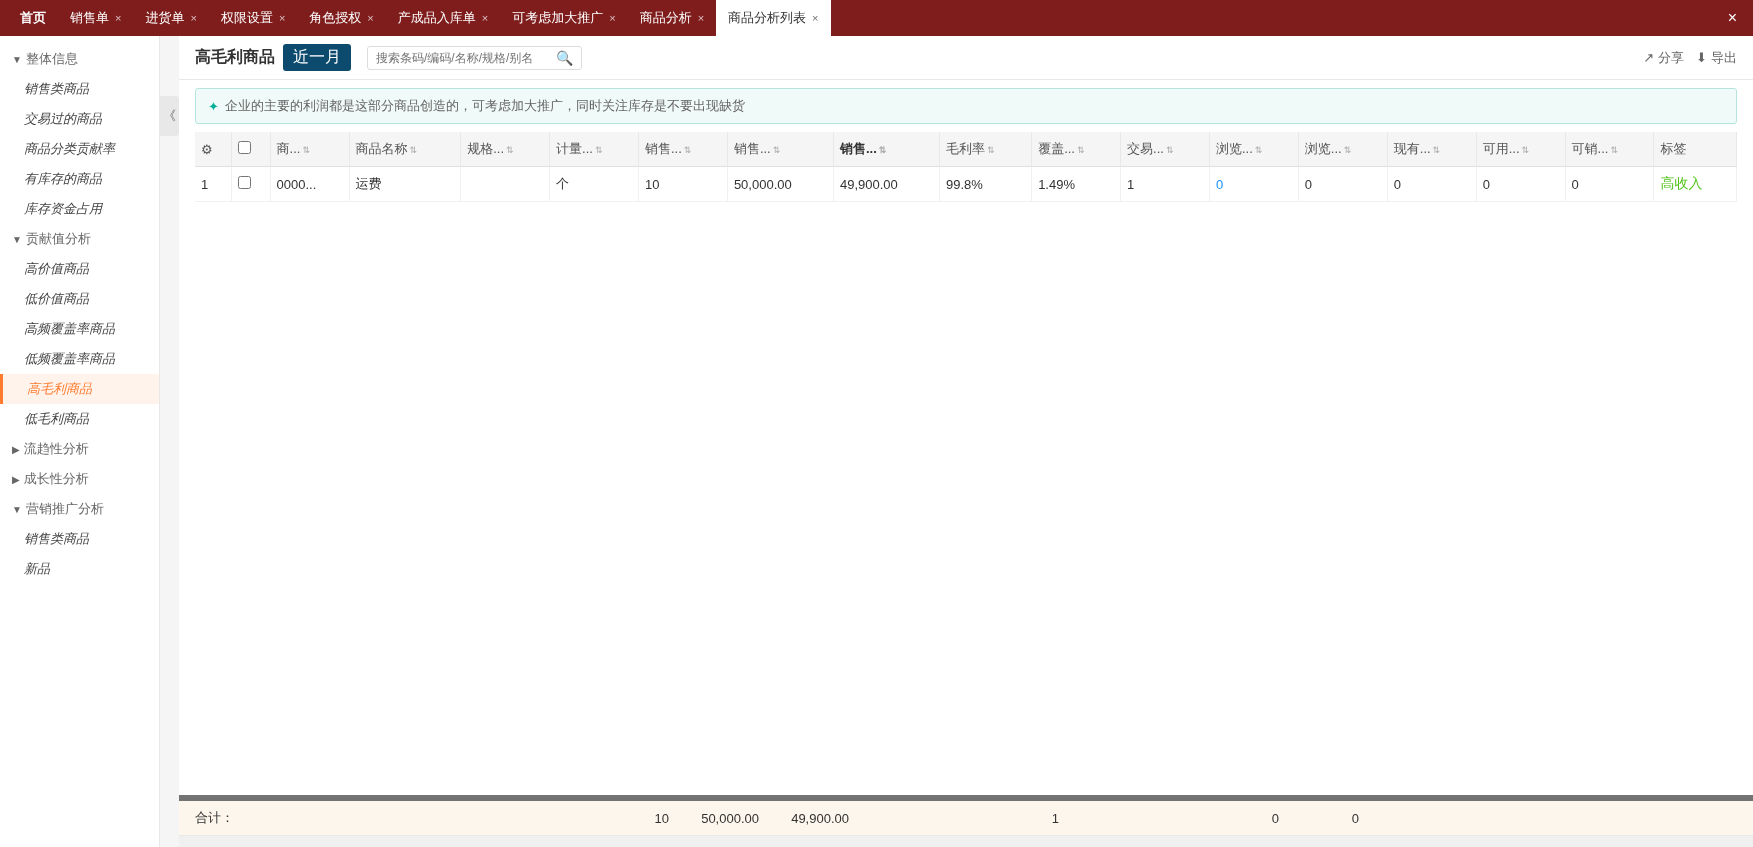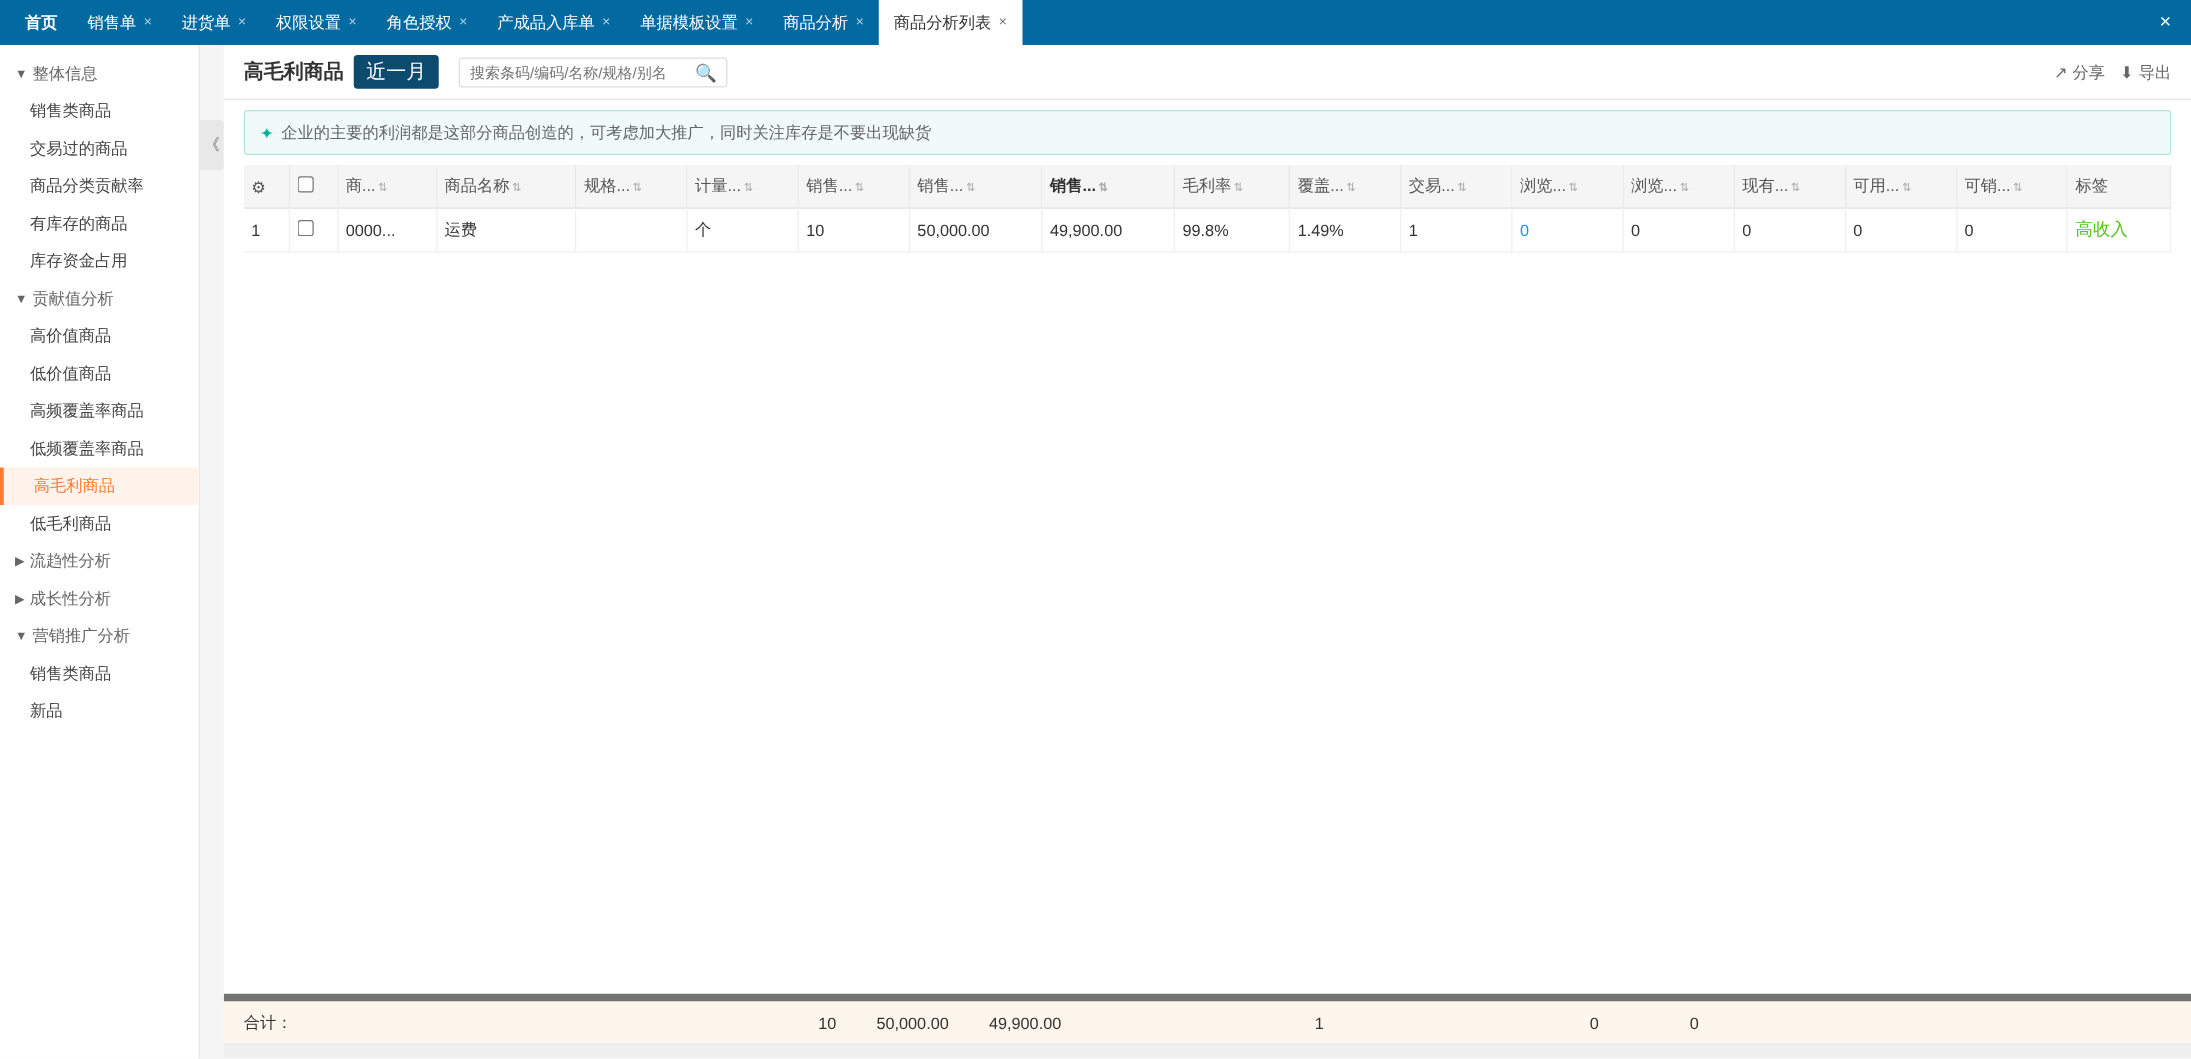--- a/index.html
+++ b/index.html
@@ -2,21 +2,21 @@
 <html><head>
   <meta charset="utf-8">
   <style>
     * { box-sizing: border-box; margin: 0; padding: 0; font-family: 'Microsoft YaHei', Arial, sans-serif; font-size: 13px; }
     body { background: #f5f5f5; overflow: hidden; width: 1753px; height: 847px; }
 
     
     .top-nav {
       display: flex;
       align-items: center;
-      background: #0369a1;
+      background: #7f1d1d;
       height: 36px;
       padding: 0 8px;
       color: #fff;
       overflow: hidden;
     }
     .top-nav .nav-tab {
       display: flex;
       align-items: center;
       padding: 0 12px;
       height: 36px;
@@ -72,20 +72,21 @@
     .sidebar-section-header .arrow {
       margin-right: 4px;
       font-size: 10px;
     }
     .sidebar-item {
       padding: 6px 16px 6px 24px;
       color: #444;
       cursor: pointer;
       font-size: 12px;
       white-space: nowrap;
+      font-style: italic;
     }
     .sidebar-item.active {
       background: #fff3ec;
       color: #ff7b2e;
       border-left: 3px solid #ff7b2e;
     }
 
     
     .content-area {
       flex: 1;
@@ -262,21 +263,21 @@
   </div>
   <div class="nav-tab">
     <span>角色授权</span>
     <span class="close-btn">×</span>
   </div>
   <div class="nav-tab">
     <span>产成品入库单</span>
     <span class="close-btn">×</span>
   </div>
   <div class="nav-tab">
-    <span>单据模板设置</span>
+    <span>可考虑加大推广</span>
     <span class="close-btn">×</span>
   </div>
   <div class="nav-tab">
     <span>商品分析</span>
     <span class="close-btn">×</span>
   </div>
   <div class="nav-tab active">
     <span>商品分析列表</span>
     <span class="close-btn">×</span>
   </div>

